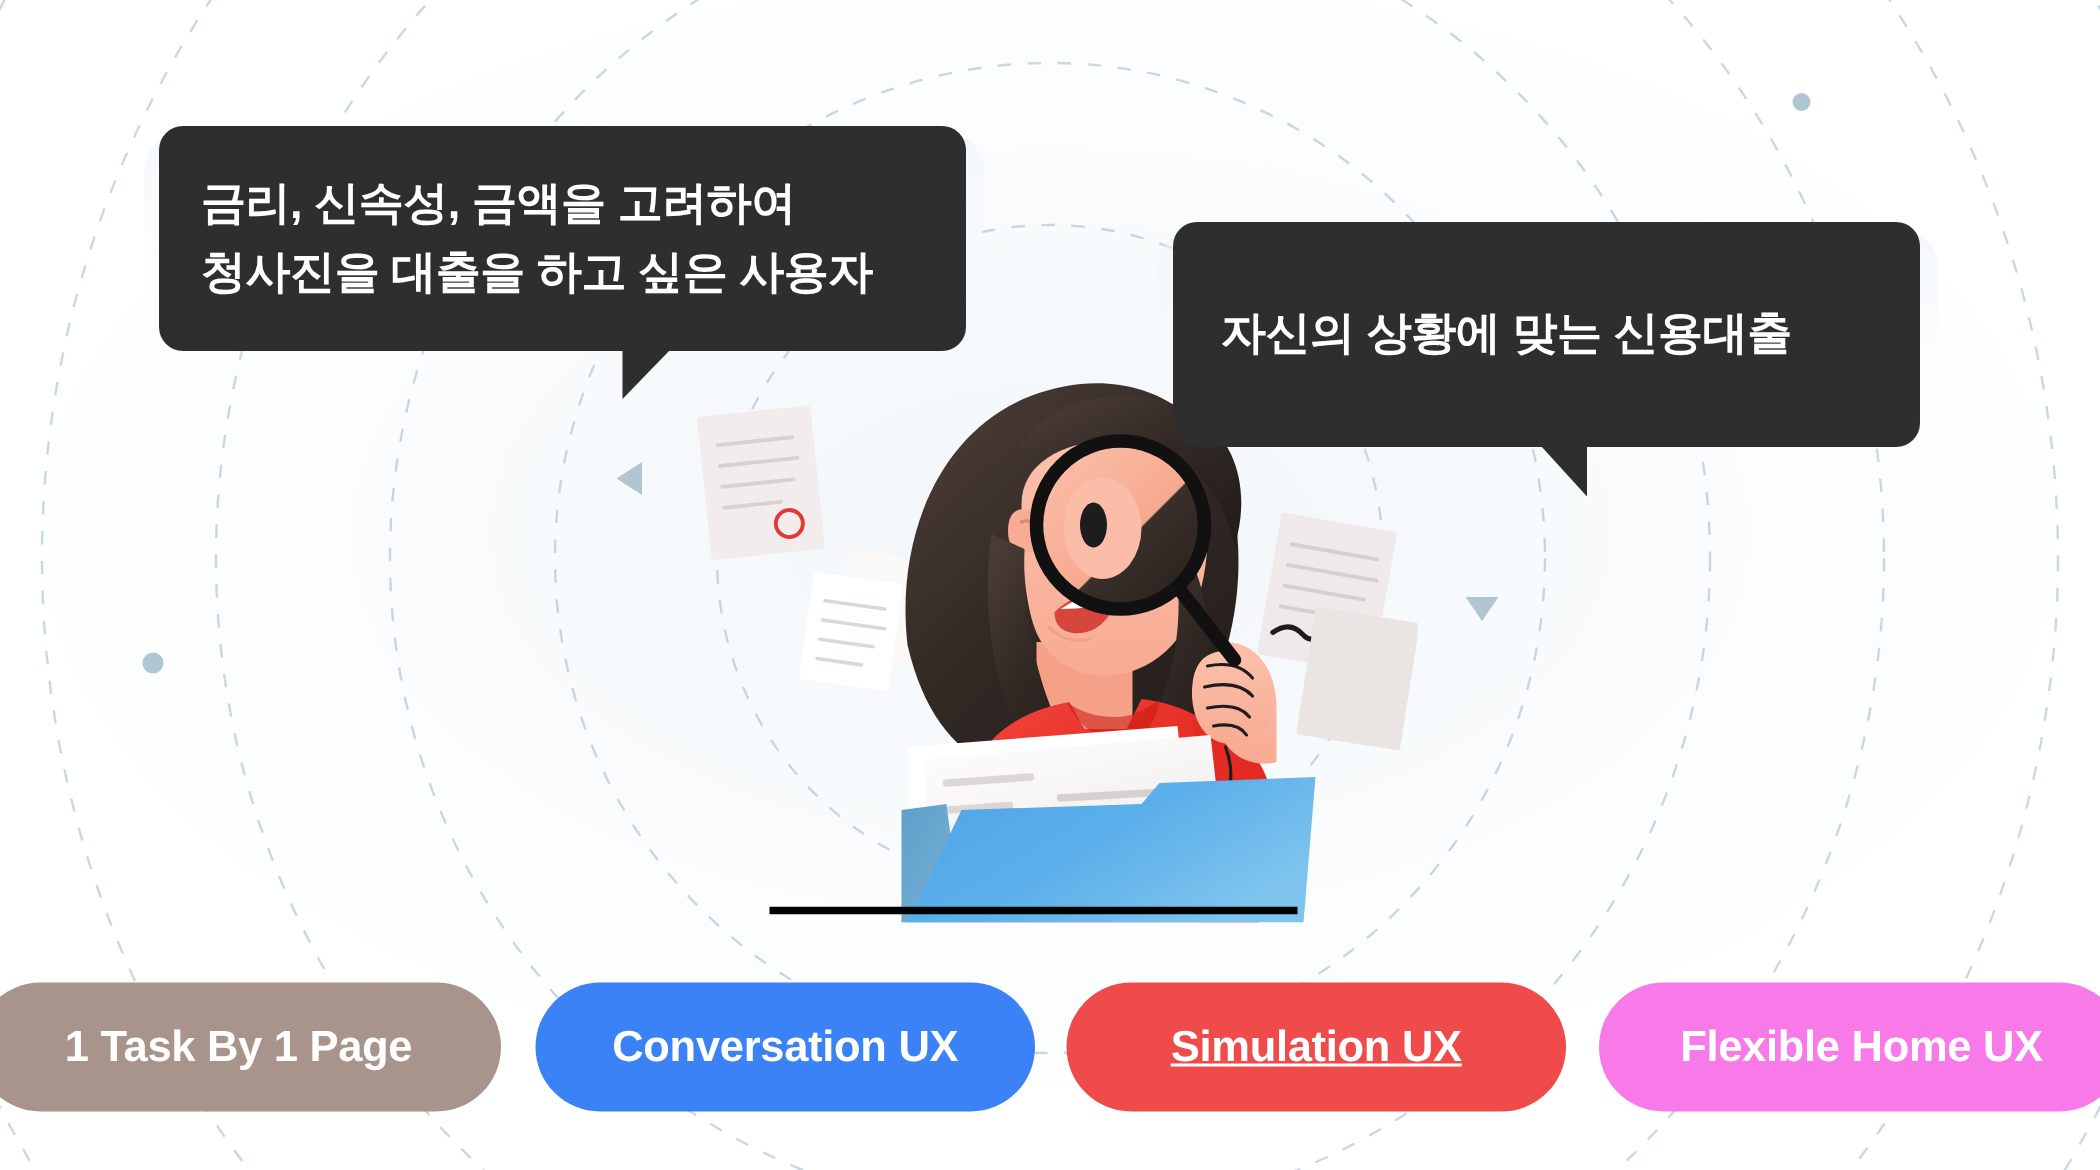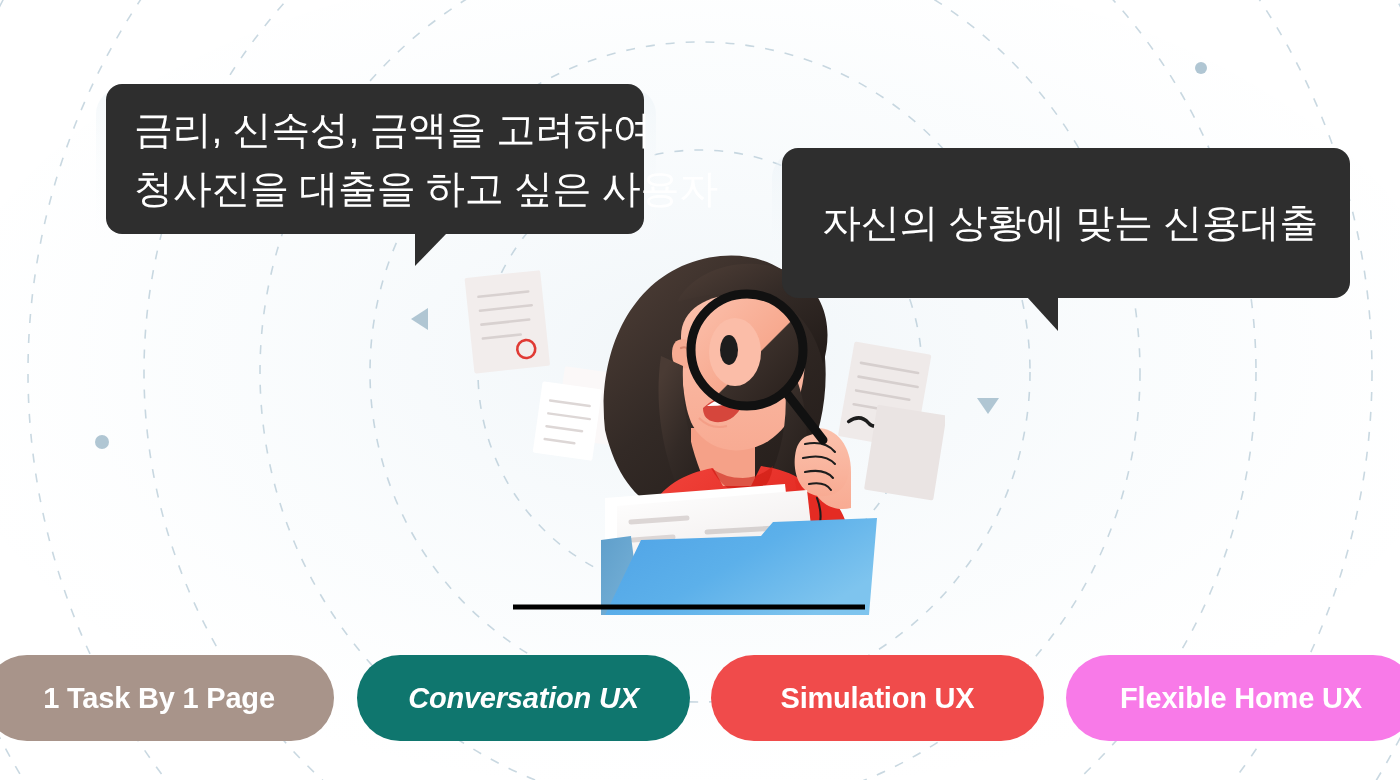--- a/index.html
+++ b/index.html
@@ -41,40 +41,39 @@
     background: #2e2e2e;
     border-radius: 16px;
     color: #ffffff;
     z-index: 3;
     box-sizing: border-box;
     display: flex;
     flex-direction: column;
     justify-content: center;
   }
   .bubble-line {
-    font-size: 39px;
-    font-weight: 400;
+    font-size: 30px;
+    font-weight: 700;
     line-height: 1.52;
     white-space: nowrap;
     letter-spacing: -0.3px;
   }
   .bubble-1 {
     left: 106px;
     top: 84px;
     width: 538px;
     height: 150px;
     padding: 0 28px;
   }
   .bubble-2 {
     left: 782px;
     top: 148px;
-    width: 568px;
+    width: 498px;
     height: 150px;
     padding: 0 32px;
-    text-align: right;
   }
   .bubble-tail {
     position: absolute;
     width: 0;
     height: 0;
     z-index: 3;
   }
   .tail-1 {
     left: 415px;
     top: 233px;
@@ -108,21 +107,21 @@
     color: #ffffff;
     font-size: 29px;
     font-weight: 700;
     letter-spacing: -0.2px;
     box-sizing: border-box;
     white-space: nowrap;
     cursor: pointer;
   }
   .pill-0 { left: -16px;   width: 350px; }
   .pill-1 { left: 357px;   width: 333px; }
-  .pill-2 { left: 711px;   width: 333px; }
+  .pill-2 { left: 711px;   width: 333px; text-decoration: underline; }
   .pill-3 { left: 1066px;  width: 350px; }
 </style>
 </head>
 <body>
 
 <div class="stage">
 
   <svg class="bg-layer" viewBox="0 0 1400 780" width="1400" height="780" aria-hidden="true">
     <defs>
       <radialGradient id="softglow" cx="50%" cy="48%" r="56%">
@@ -371,18 +370,18 @@
   </div>
   <div class="bubble-tail tail-1"></div>
 
   <div class="bubble bubble-2">
     <div class="bubble-line">자신의 상황에 맞는 신용대출</div>
   </div>
   <div class="bubble-tail tail-2"></div>
 
   <div class="pill-row">
     <div class="pill pill-0" id="pill-0" style="background: rgb(168, 148, 138);">1 Task By 1 Page</div>
-    <div class="pill pill-1" id="pill-1" style="background: #0f766e; font-style: italic;">Conversation UX</div>
+    <div class="pill pill-1" id="pill-1" style="background: #3b82f6;">Conversation UX</div>
     <div class="pill pill-2" id="pill-2" style="background: rgb(240, 75, 75);">Simulation UX</div>
     <div class="pill pill-3" id="pill-3" style="background: rgb(248, 122, 232);">Flexible Home UX</div>
   </div>
 
 </div>
 
 </body></html>

